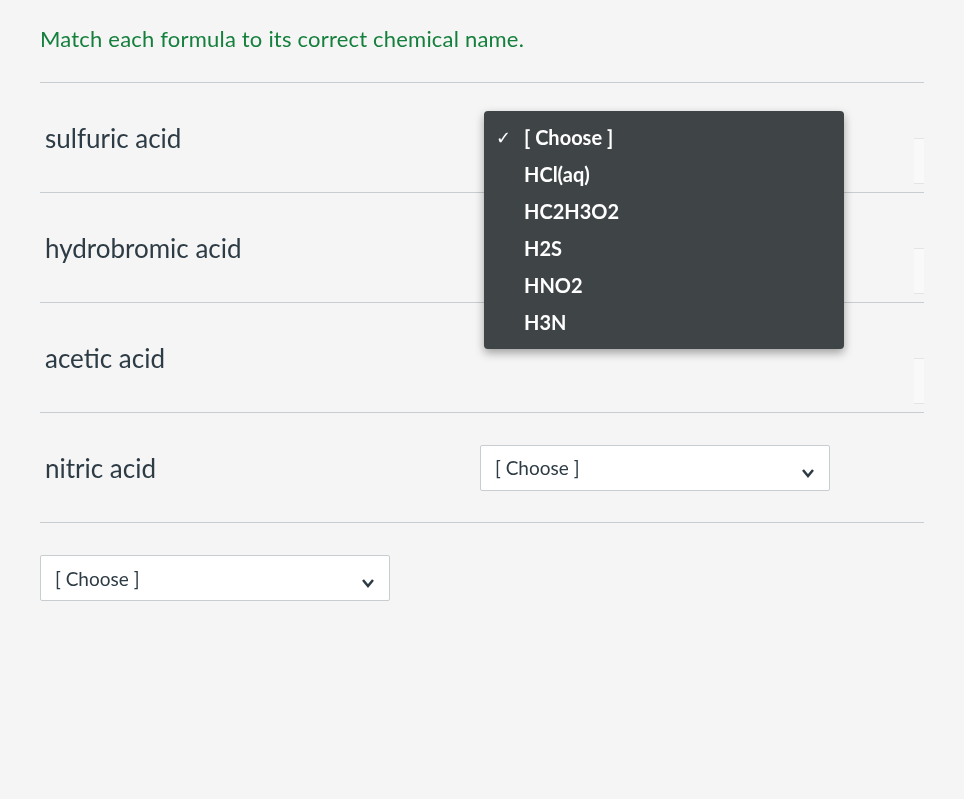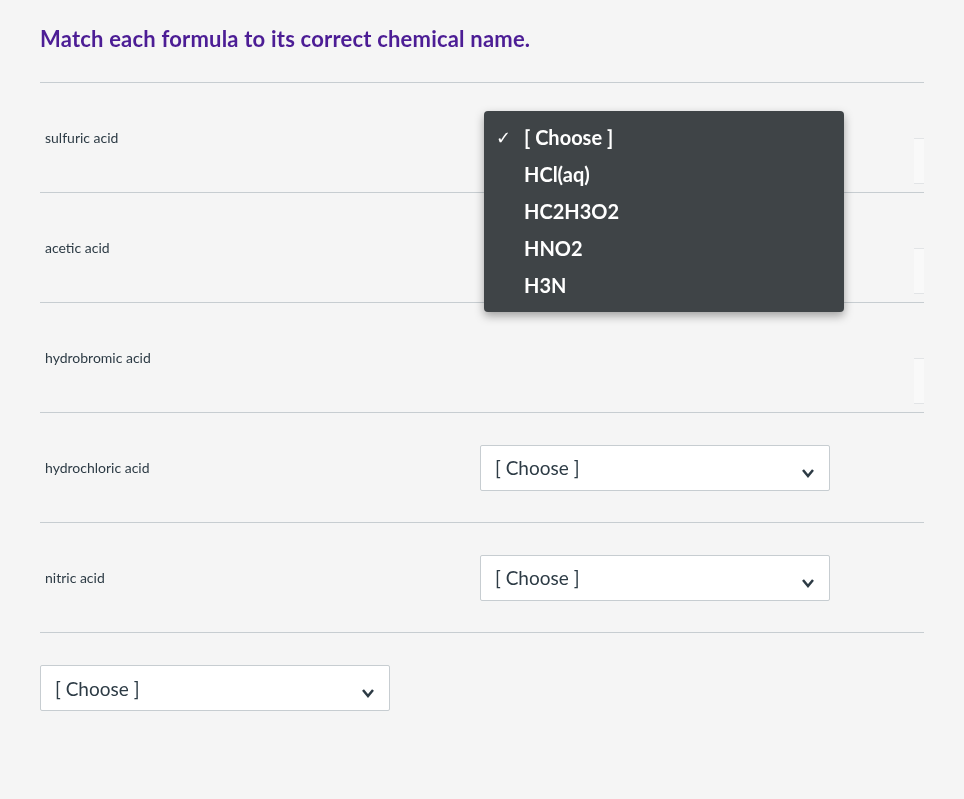--- a/index.html
+++ b/index.html
@@ -10,43 +10,43 @@
     height: 799px;
     overflow: hidden;
     color: #2d3b45;
     position: relative;
   }
   .container {
     padding: 25px 40px 0 40px;
   }
   .question-title {
     font-size: 22px;
-    font-weight: 700;
-    color: #4c1d95;
+    font-weight: 400;
+    color: #15803d;
     margin-bottom: 30px;
     letter-spacing: 0.2px;
   }
   .hr-top {
     border: none;
     border-top: 1px solid #c7cdd1;
     margin-bottom: 0;
   }
   .match-row {
     display: flex;
     align-items: center;
     border-bottom: 1px solid #c7cdd1;
     min-height: 110px;
     padding: 30px 0;
   }
   .match-row.last {
     border-bottom: none;
   }
   .prompt-cell {
     flex: 0 0 440px;
-    font-size: 14px;
+    font-size: 26px;
     color: #2d3b45;
     padding-left: 5px;
   }
   .select-cell {
     flex: 1;
     position: relative;
   }
   .select-box {
     width: 350px;
     height: 46px;
@@ -119,46 +119,33 @@
   <hr class="hr-top">
 
   <div class="match-row">
     <div class="prompt-cell">sulfuric acid</div>
     <div class="select-cell">
       <div class="ghost-right-edge" style="top:0"></div>
     </div>
   </div>
 
   <div class="match-row">
-    <div class="prompt-cell">acetic acid</div>
-    <div class="select-cell">
-      <div class="ghost-right-edge" style="top:0"></div>
-    </div>
-  </div>
-
-  <div class="match-row">
     <div class="prompt-cell">hydrobromic acid</div>
     <div class="select-cell">
       <div class="ghost-right-edge" style="top:0"></div>
     </div>
   </div>
 
   <div class="match-row">
-    <div class="prompt-cell">hydrochloric acid</div>
+    <div class="prompt-cell">acetic acid</div>
     <div class="select-cell">
-      <div class="select-box">
-        <span>[ Choose ]</span>
-        <span class="chevron-down">
-          <svg viewBox="0 0 14 14">
-              <path d="M2 4 L7 10 L12 4"></path>
-            </svg>
-        </span>
-      </div>
+      <div class="ghost-right-edge" style="top:0"></div>
     </div>
   </div>
+
 
   <div class="match-row">
     <div class="prompt-cell">nitric acid</div>
     <div class="select-cell">
       <div class="select-box">
         <span>[ Choose ]</span>
         <span class="chevron-down">
           <svg viewBox="0 0 14 14">
               <path d="M2 4 L7 10 L12 4"></path>
             </svg>
@@ -181,15 +168,16 @@
   </div>
 </div>
 
 <div class="dropdown-open">
   <div class="opt">
     <span class="check">✓</span>
     <span>[ Choose ]</span>
   </div>
   <div class="opt"><span>HCl(aq)</span></div>
   <div class="opt"><span>HC2H3O2</span></div>
+  <div class="opt"><span>H2S</span></div>
   <div class="opt"><span>HNO2</span></div>
   <div class="opt"><span>H3N</span></div>
 </div>
 
 </body></html>

